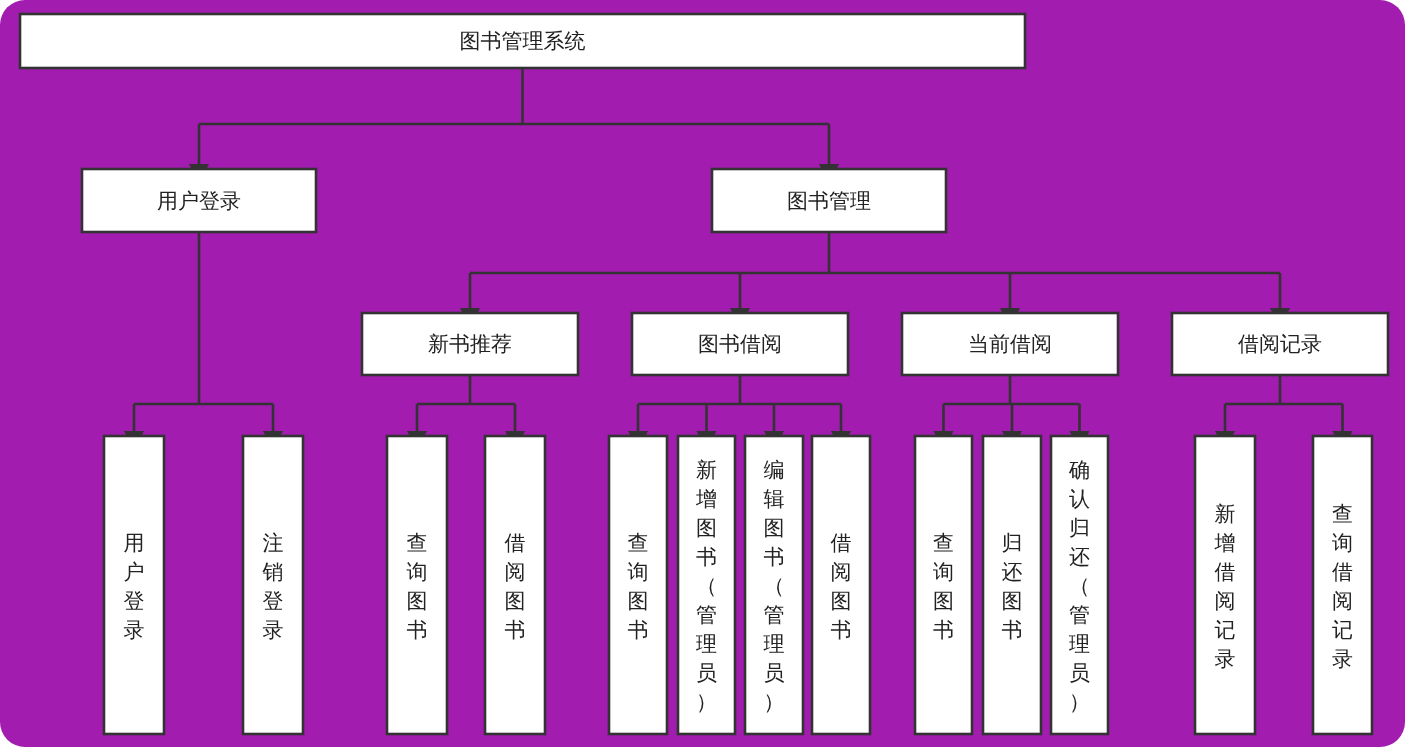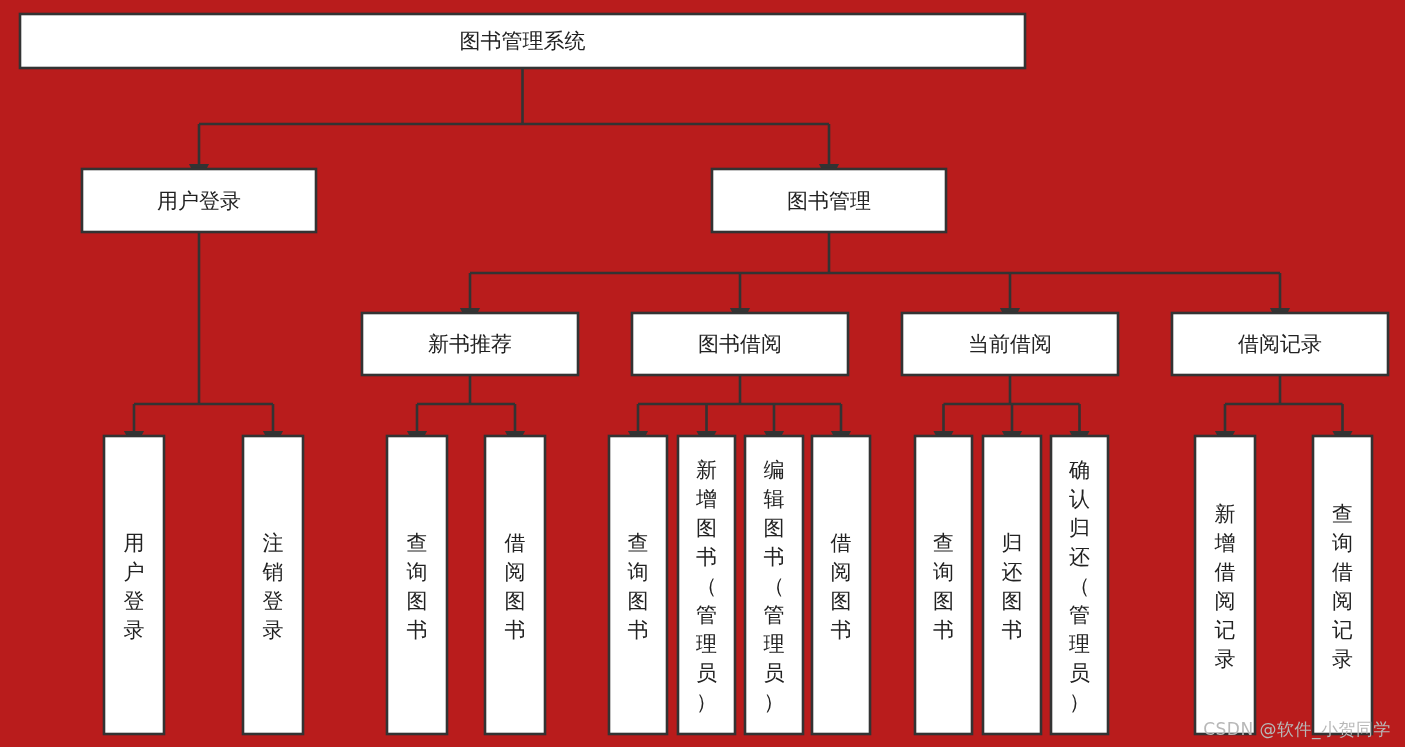--- a/index.html
+++ b/index.html
@@ -10,21 +10,22 @@
   body {
     width: 1405px;
     height: 747px;
     font-family: "DejaVu Sans", "Liberation Sans", sans-serif;
     overflow: hidden;
   }
   #diagram-root {
     position: relative;
     width: 1405px;
     height: 747px;
-    background: #b91c1c;
+    background: #a21caf;
+    border-radius: 25px;
   }
   svg#flowchart {
     position: absolute;
     left: 0;
     top: 0;
     width: 1405px;
     height: 747px;
     display: block;
   }
   .node-box {
@@ -286,14 +287,13 @@
           <text x="1342.5" y="520.62" class="node-label-vertical">查</text>
           <text x="1342.5" y="549.62" class="node-label-vertical">询</text>
           <text x="1342.5" y="578.62" class="node-label-vertical">借</text>
           <text x="1342.5" y="607.62" class="node-label-vertical">阅</text>
           <text x="1342.5" y="636.62" class="node-label-vertical">记</text>
           <text x="1342.5" y="665.62" class="node-label-vertical">录</text>
         </g>
       </g>
   </svg>
 
-  <div class="watermark">CSDN @软件_小贺同学</div>
 </div>
 
 </body></html>

